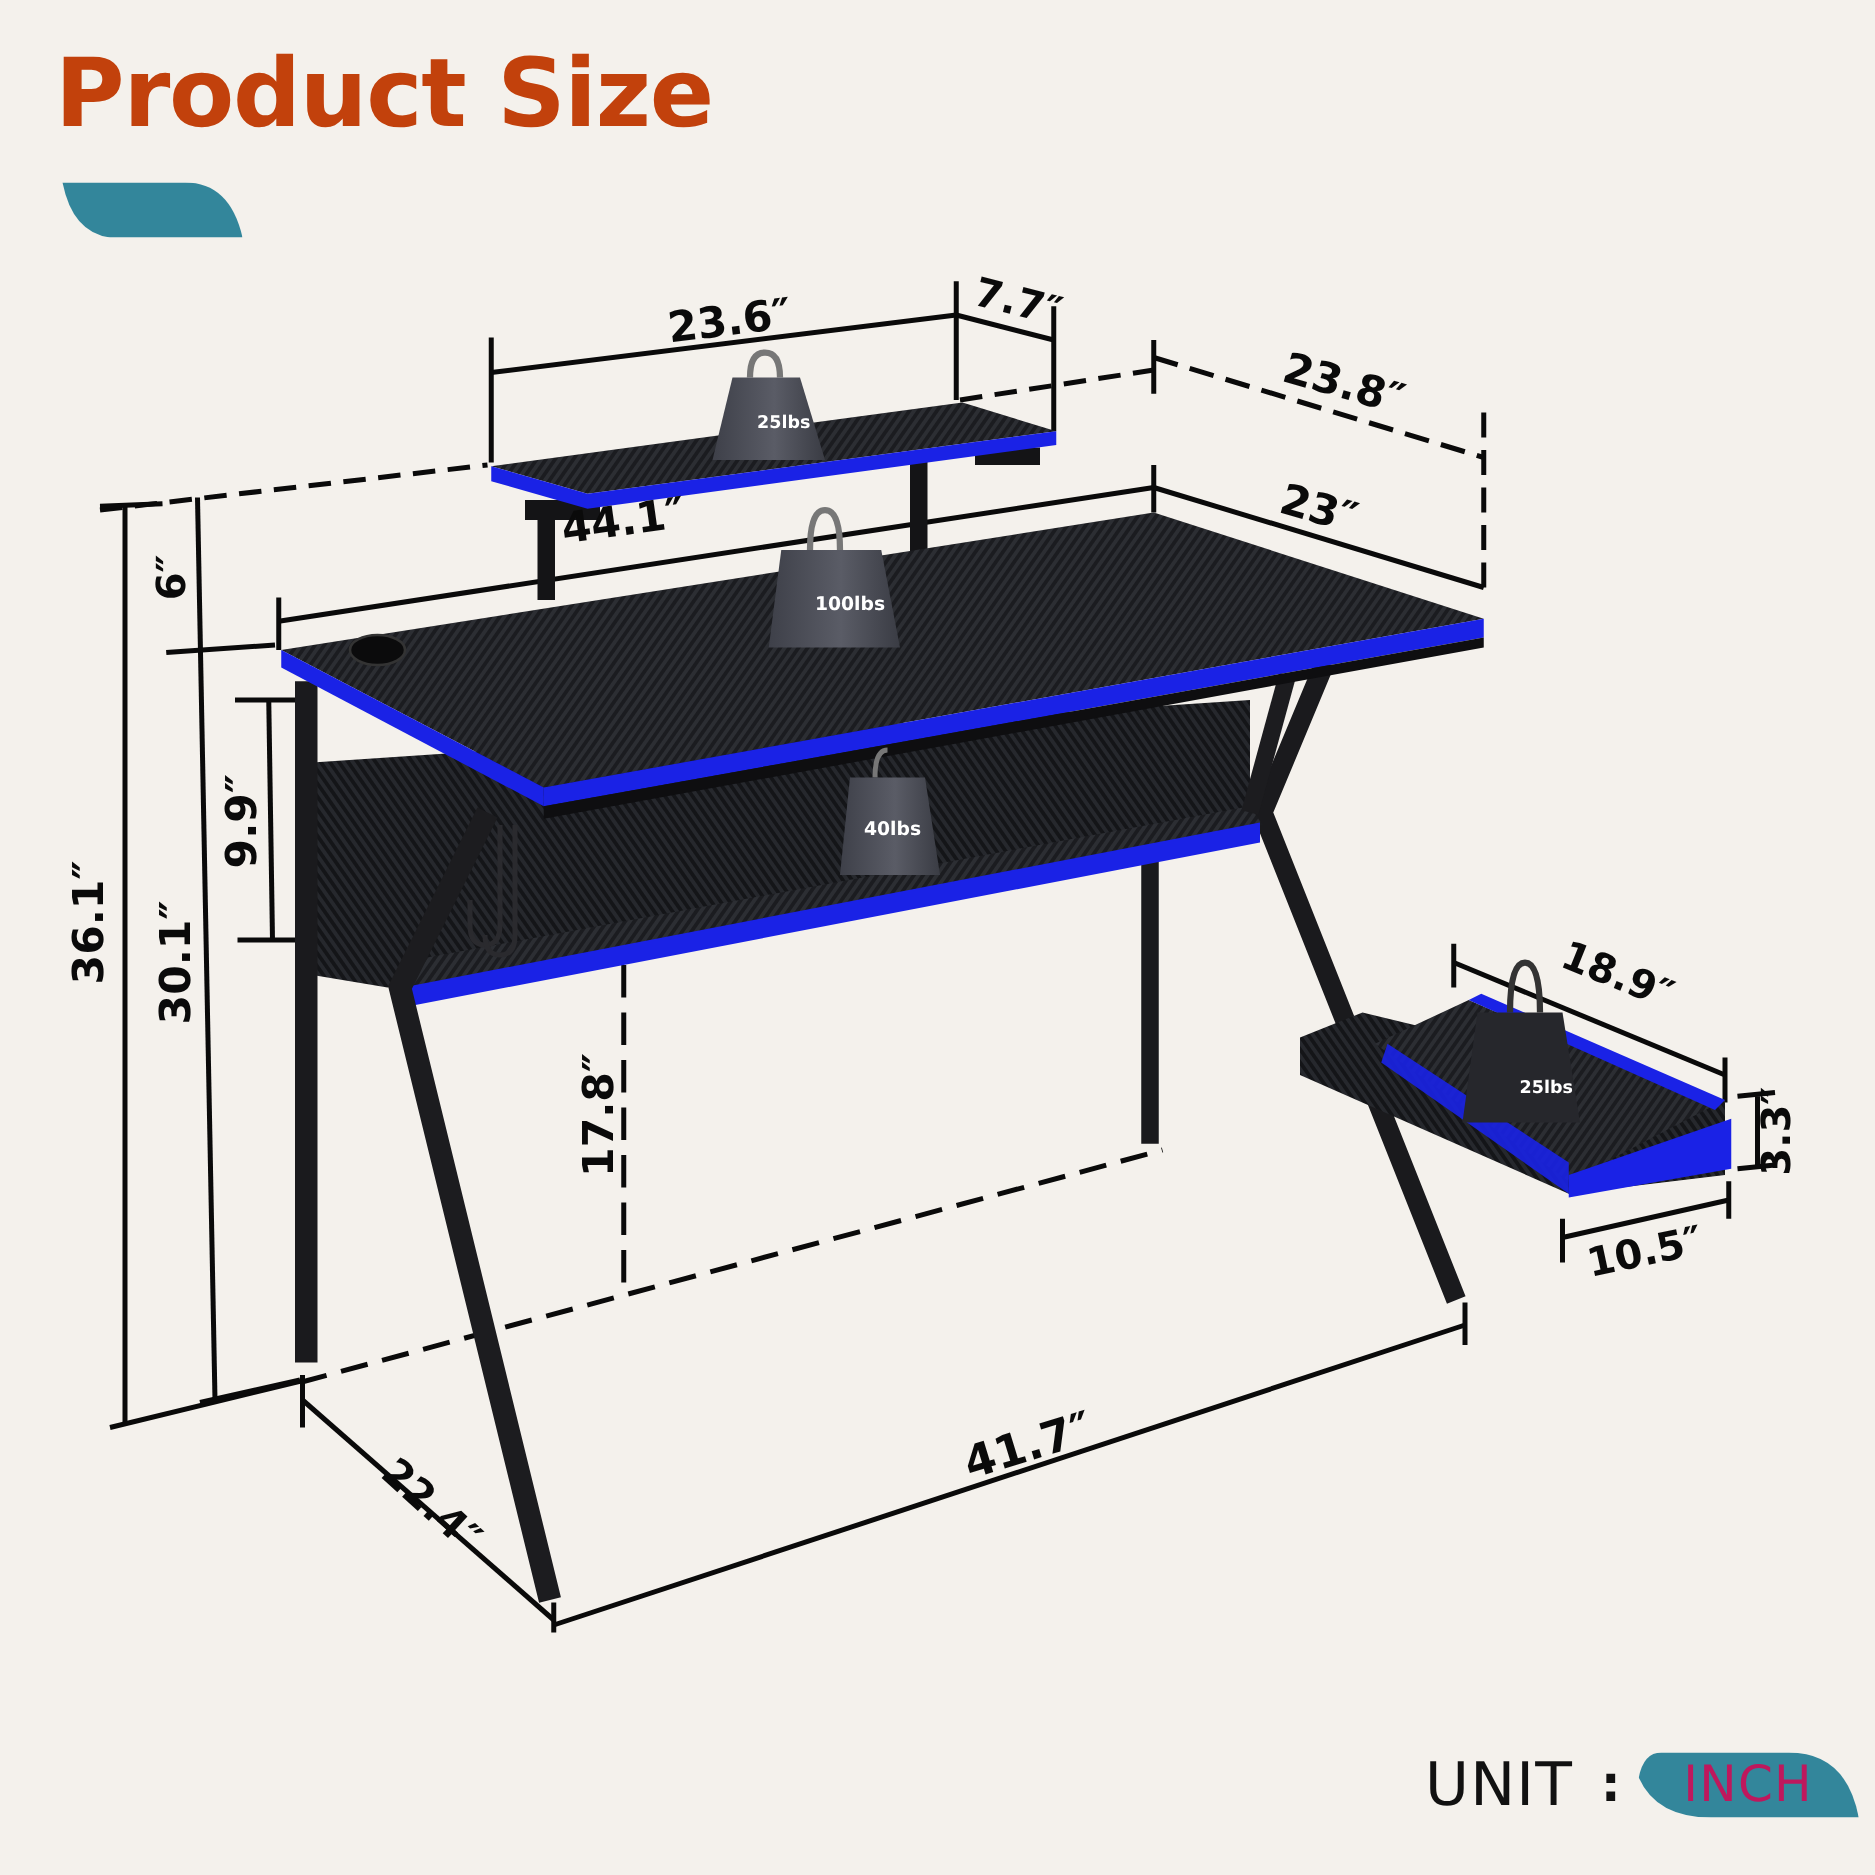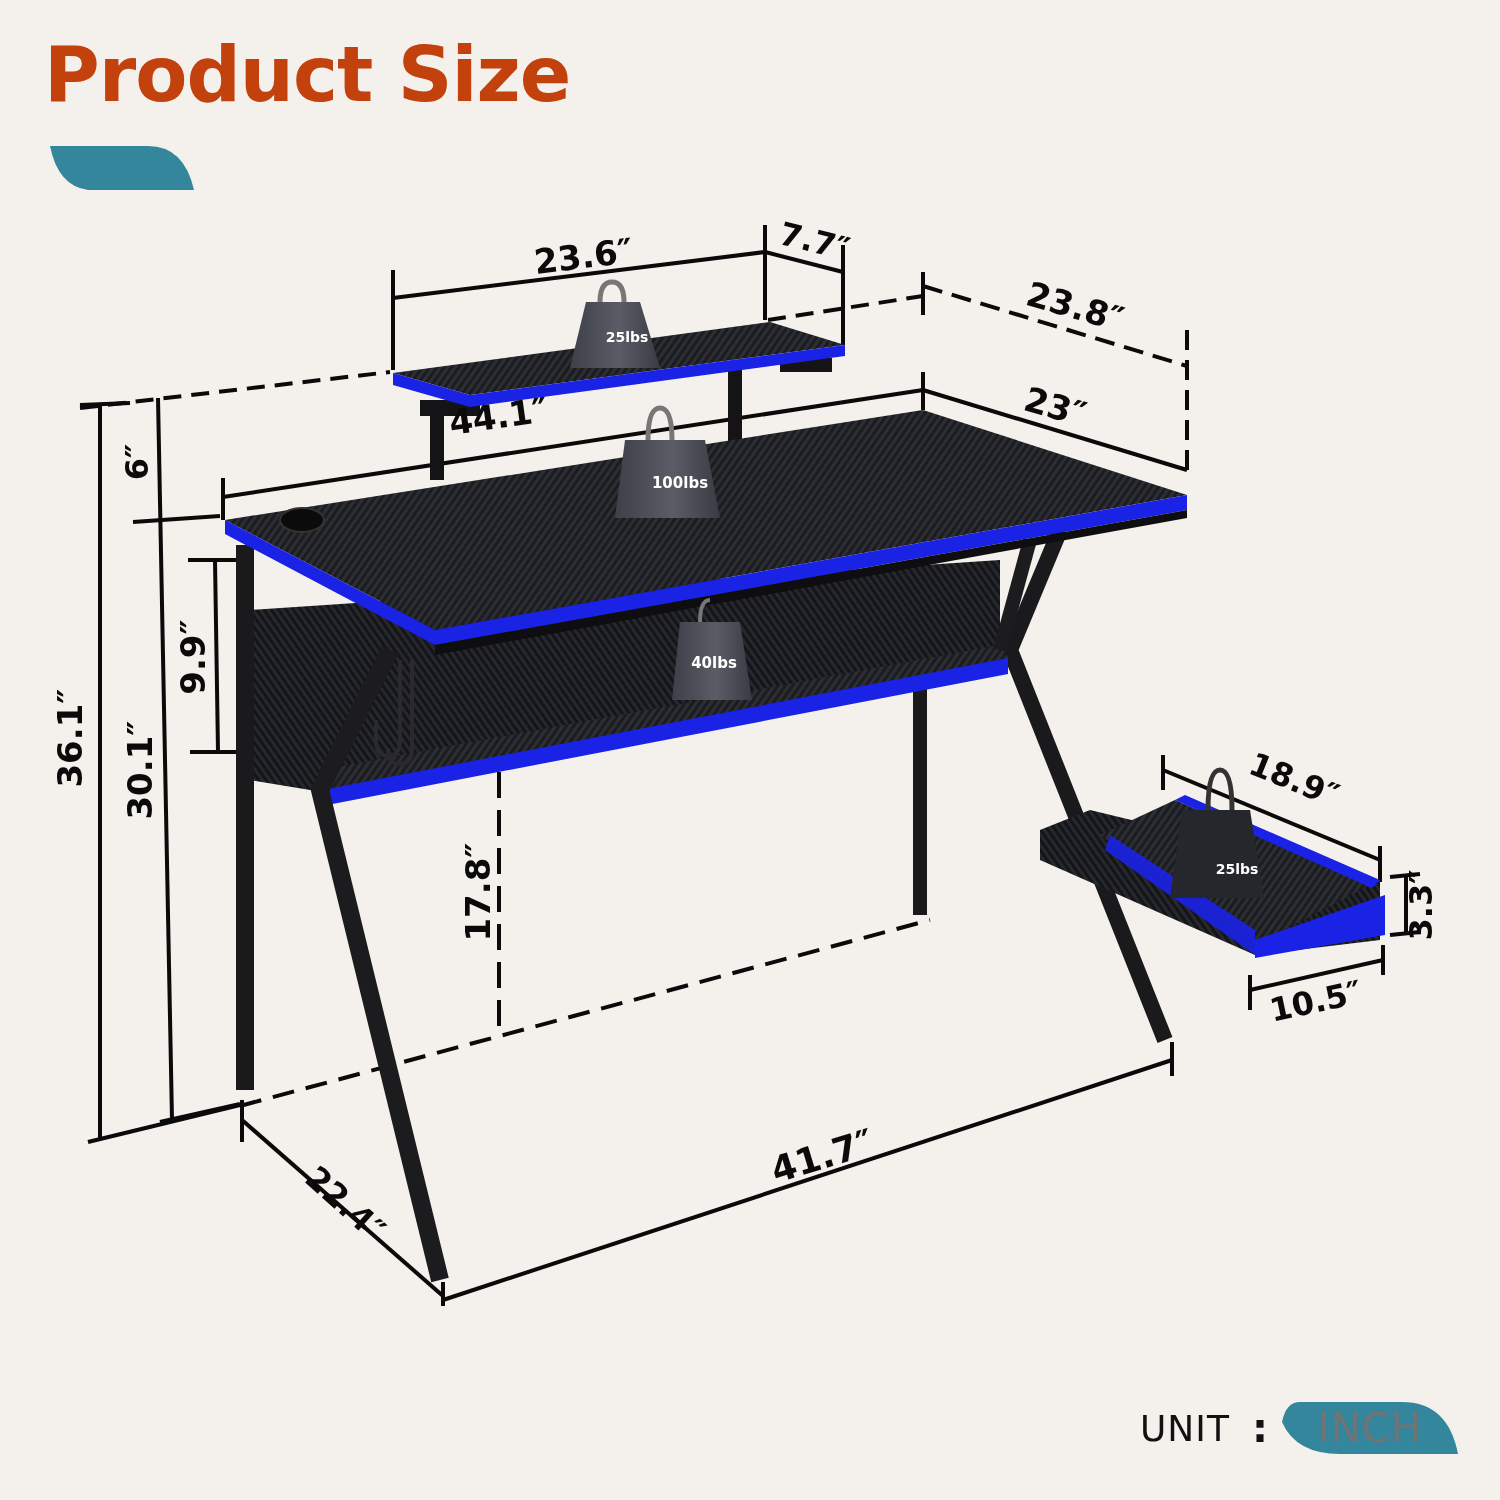--- a/index.html
+++ b/index.html
@@ -17,29 +17,29 @@
   .title-accent {
     position: absolute; left: 48px; top: 146px; width: 146px; height: 44px;
   }
   svg.diagram { position: absolute; left: 0; top: 0; }
   .dim { font-family: "DejaVu Sans", sans-serif; font-weight: 700; fill: #0a0a0a; }
   .wt  { font-family: "DejaVu Sans", sans-serif; font-weight: 700; fill: #ffffff; }
   .unit {
     position: absolute; left: 1140px; top: 1398px; height: 60px;
     display: flex; align-items: center;
   }
-  .unit-label { font-size: 36px; font-weight: 500; color: #111; letter-spacing: 1px; text-align: right; }
+  .unit-label { font-size: 48px; font-weight: 500; color: #111; letter-spacing: 1px; text-align: right; }
   .unit-colon { font-size: 40px; font-weight: 700; color: #111; margin: 0 14px 0 22px; }
   .unit-badge {
     position: relative; width: 176px; height: 52px;
     display: flex; align-items: center; justify-content: center;
   }
   .unit-badge svg { position: absolute; left: 0; top: 0; }
   .unit-badge span {
-    position: relative; font-size: 40px; color: #737373; font-weight: 500; letter-spacing: 1px;
+    position: relative; font-size: 40px; color: #be185d; font-weight: 500; letter-spacing: 1px;
   }
 </style>
 </head>
 <body>
 
 <div class="title">Product Size</div>
 <svg class="title-accent" viewBox="0 0 146 44" width="146" height="44">
   <path d="M2 0 H100 Q136 0 146 44 H40 Q10 40 2 0 Z" fill="#33869b"></path>
 </svg>
 

